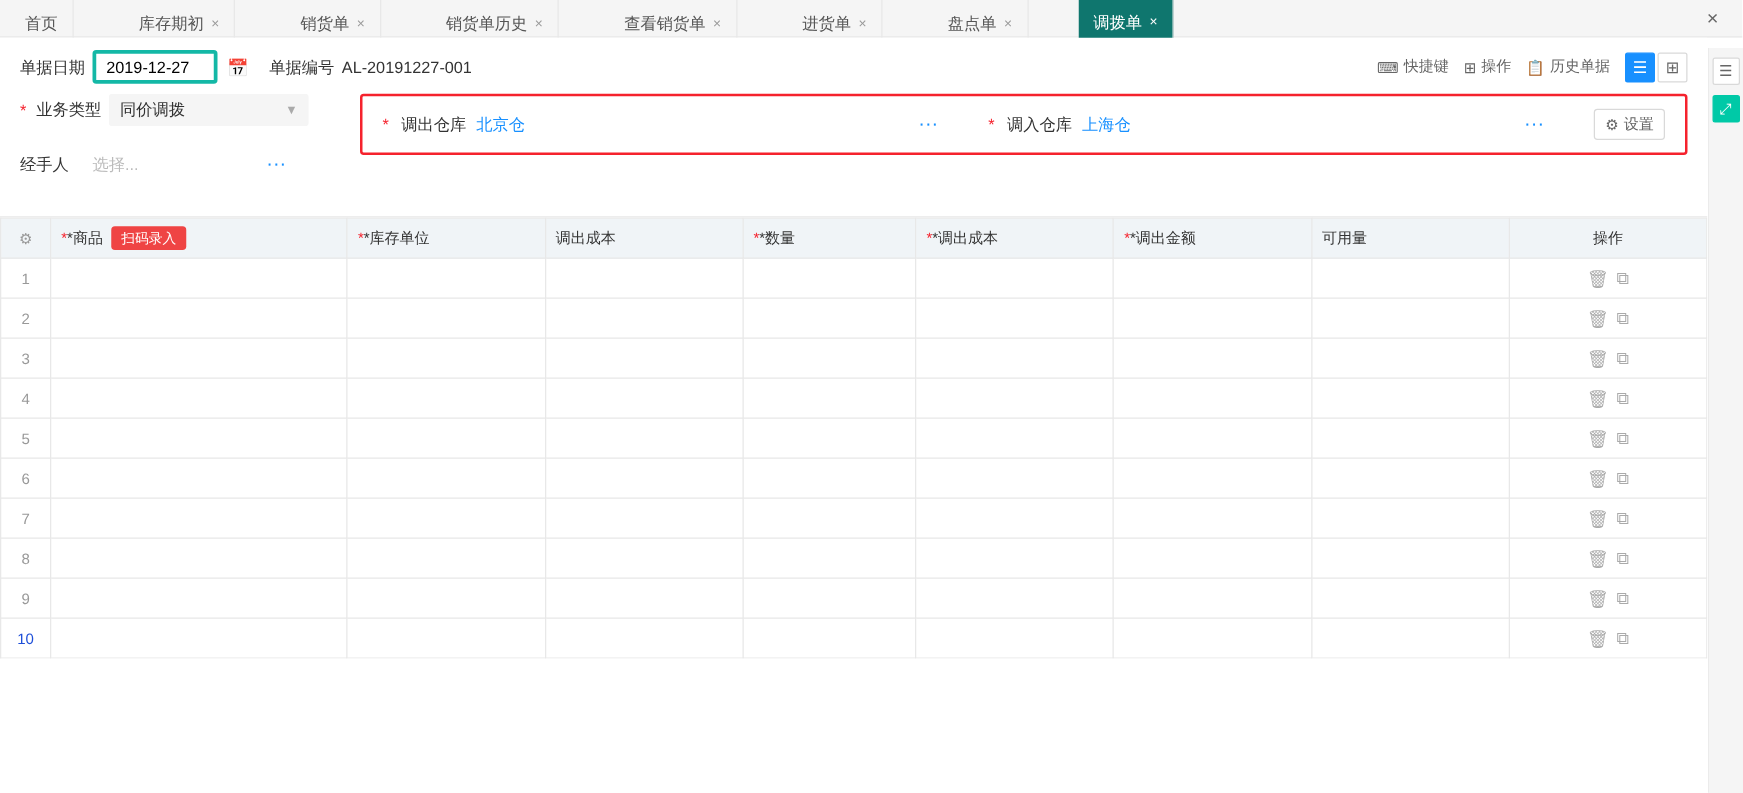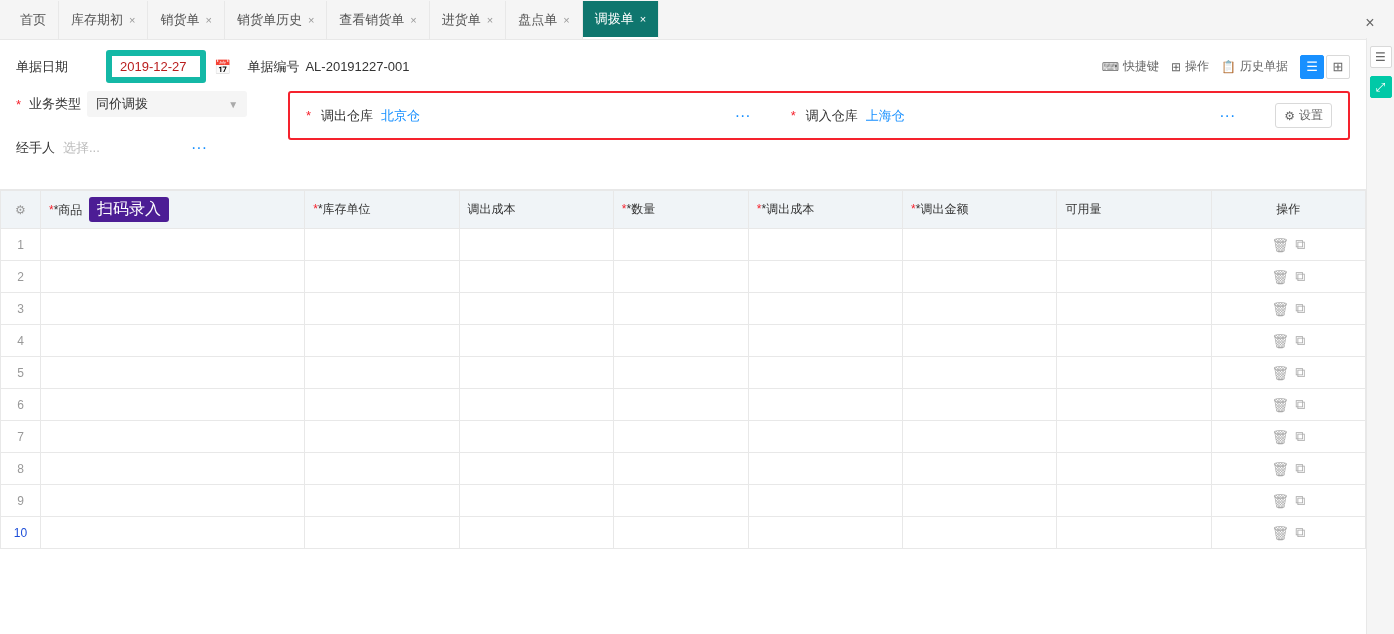--- a/index.html
+++ b/index.html
@@ -1,21 +1,21 @@
 <!DOCTYPE html>
 <html><head>
   <meta charset="utf-8">
   <style>
     * { box-sizing: border-box; margin: 0; padding: 0; }
     body { font-family: "Microsoft YaHei", "PingFang SC", sans-serif; font-size: 13px; background: #fff; color: #333; }
     
     
     .tab-bar {
-      display: flex; align-items: flex-end; border-bottom: 1px solid #e8e8e8;
-      background: #f5f5f5; height: 40px; padding: 0 8px;
+      display: flex; align-items: flex-start; border-bottom: 1px solid #e8e8e8;
+      background: #f5f5f5; height: 30px; padding: 0 8px; gap: 40px;
     }
     .tab {
       display: flex; align-items: center; padding: 0 12px; height: 38px;
       cursor: pointer; color: #555; font-size: 13px; white-space: nowrap;
       border-right: 1px solid #e8e8e8; gap: 6px;
     }
     .tab:first-child { border-left: none; }
     .tab.active { background: #fff; color: #333; border-bottom: 2px solid #fff; font-weight: 500; }
     .tab.accent { background: #0f766e; color: #fff; }
     .tab .close-x { font-size: 11px; color: #999; cursor: pointer; }
@@ -31,22 +31,22 @@
     }
     .form-row {
       display: flex; align-items: center; margin-bottom: 10px; gap: 16px;
     }
     .form-field {
       display: flex; align-items: center; gap: 6px;
     }
     .field-label { color: #333; white-space: nowrap; }
     .required { color: #f5222d; margin-right: 2px; }
     .date-input {
-      border: 6px solid #14b8a6; border-radius: 3px; padding: 3px 8px;
-      color: #b91c1c; background: #fff; min-width: 100px; margin-left: 32px;
+      border: 3px solid #14b8a6; border-radius: 3px; padding: 3px 8px;
+      color: #000000; background: #fff; min-width: 100px;
     }
     .calendar-icon { color: #aaa; font-size: 14px; cursor: pointer; margin-left: 2px; }
     .doc-num { font-size: 13px; color: #333; }
 
     
     .toolbar-right {
       margin-left: auto; display: flex; align-items: center; gap: 12px;
     }
     .toolbar-btn {
       display: flex; align-items: center; gap: 4px; color: #666; cursor: pointer; font-size: 12px;
@@ -86,21 +86,21 @@
 
     
     .settings-btn {
       display: flex; align-items: center; gap: 4px; border: 1px solid #d9d9d9;
       border-radius: 3px; padding: 3px 8px; cursor: pointer; color: #666; font-size: 12px;
       background: #fff;
     }
 
     
     .handler-row {
-      display: flex; align-items: center; gap: 8px; margin-top: 4px;
+      display: flex; align-items: center; gap: 19px; margin-top: 4px;
     }
 
     
     .table-wrapper {
       margin: 0 0; border-top: 1px solid #e8e8e8; overflow: auto;
     }
     table {
       width: 100%; border-collapse: collapse; font-size: 12px;
     }
     thead tr { background: #f0f4f7; }
@@ -115,22 +115,22 @@
     .col-index { width: 40px; text-align: center; color: #999; }
     .col-product { min-width: 120px; }
     .col-unit { min-width: 80px; }
     .col-spec { min-width: 80px; }
     .col-qty { min-width: 70px; }
     .col-cost { min-width: 80px; }
     .col-amount { min-width: 80px; }
     .col-available { min-width: 80px; }
     .col-op { min-width: 80px; text-align: center; }
     .scan-btn {
-      background: #4c1d95; color: #fff; border: none; border-radius: 3px;
-      padding: 2px 8px; font-size: 16px; cursor: pointer; white-space: nowrap;
+      background: #ef4444; color: #fff; border: none; border-radius: 3px;
+      padding: 2px 8px; font-size: 11px; cursor: pointer; white-space: nowrap;
     }
     .req { color: #f5222d; }
     .row-op { display: flex; align-items: center; justify-content: center; gap: 6px; }
     .op-icon { color: #aaa; cursor: pointer; font-size: 14px; }
     .subtotal-row { background: #fffbe6; }
     .subtotal-row td { color: #333; }
 
     
     .right-sidebar {
       position: fixed; right: 0; top: 38px; width: 28px; background: #f5f5f5;

